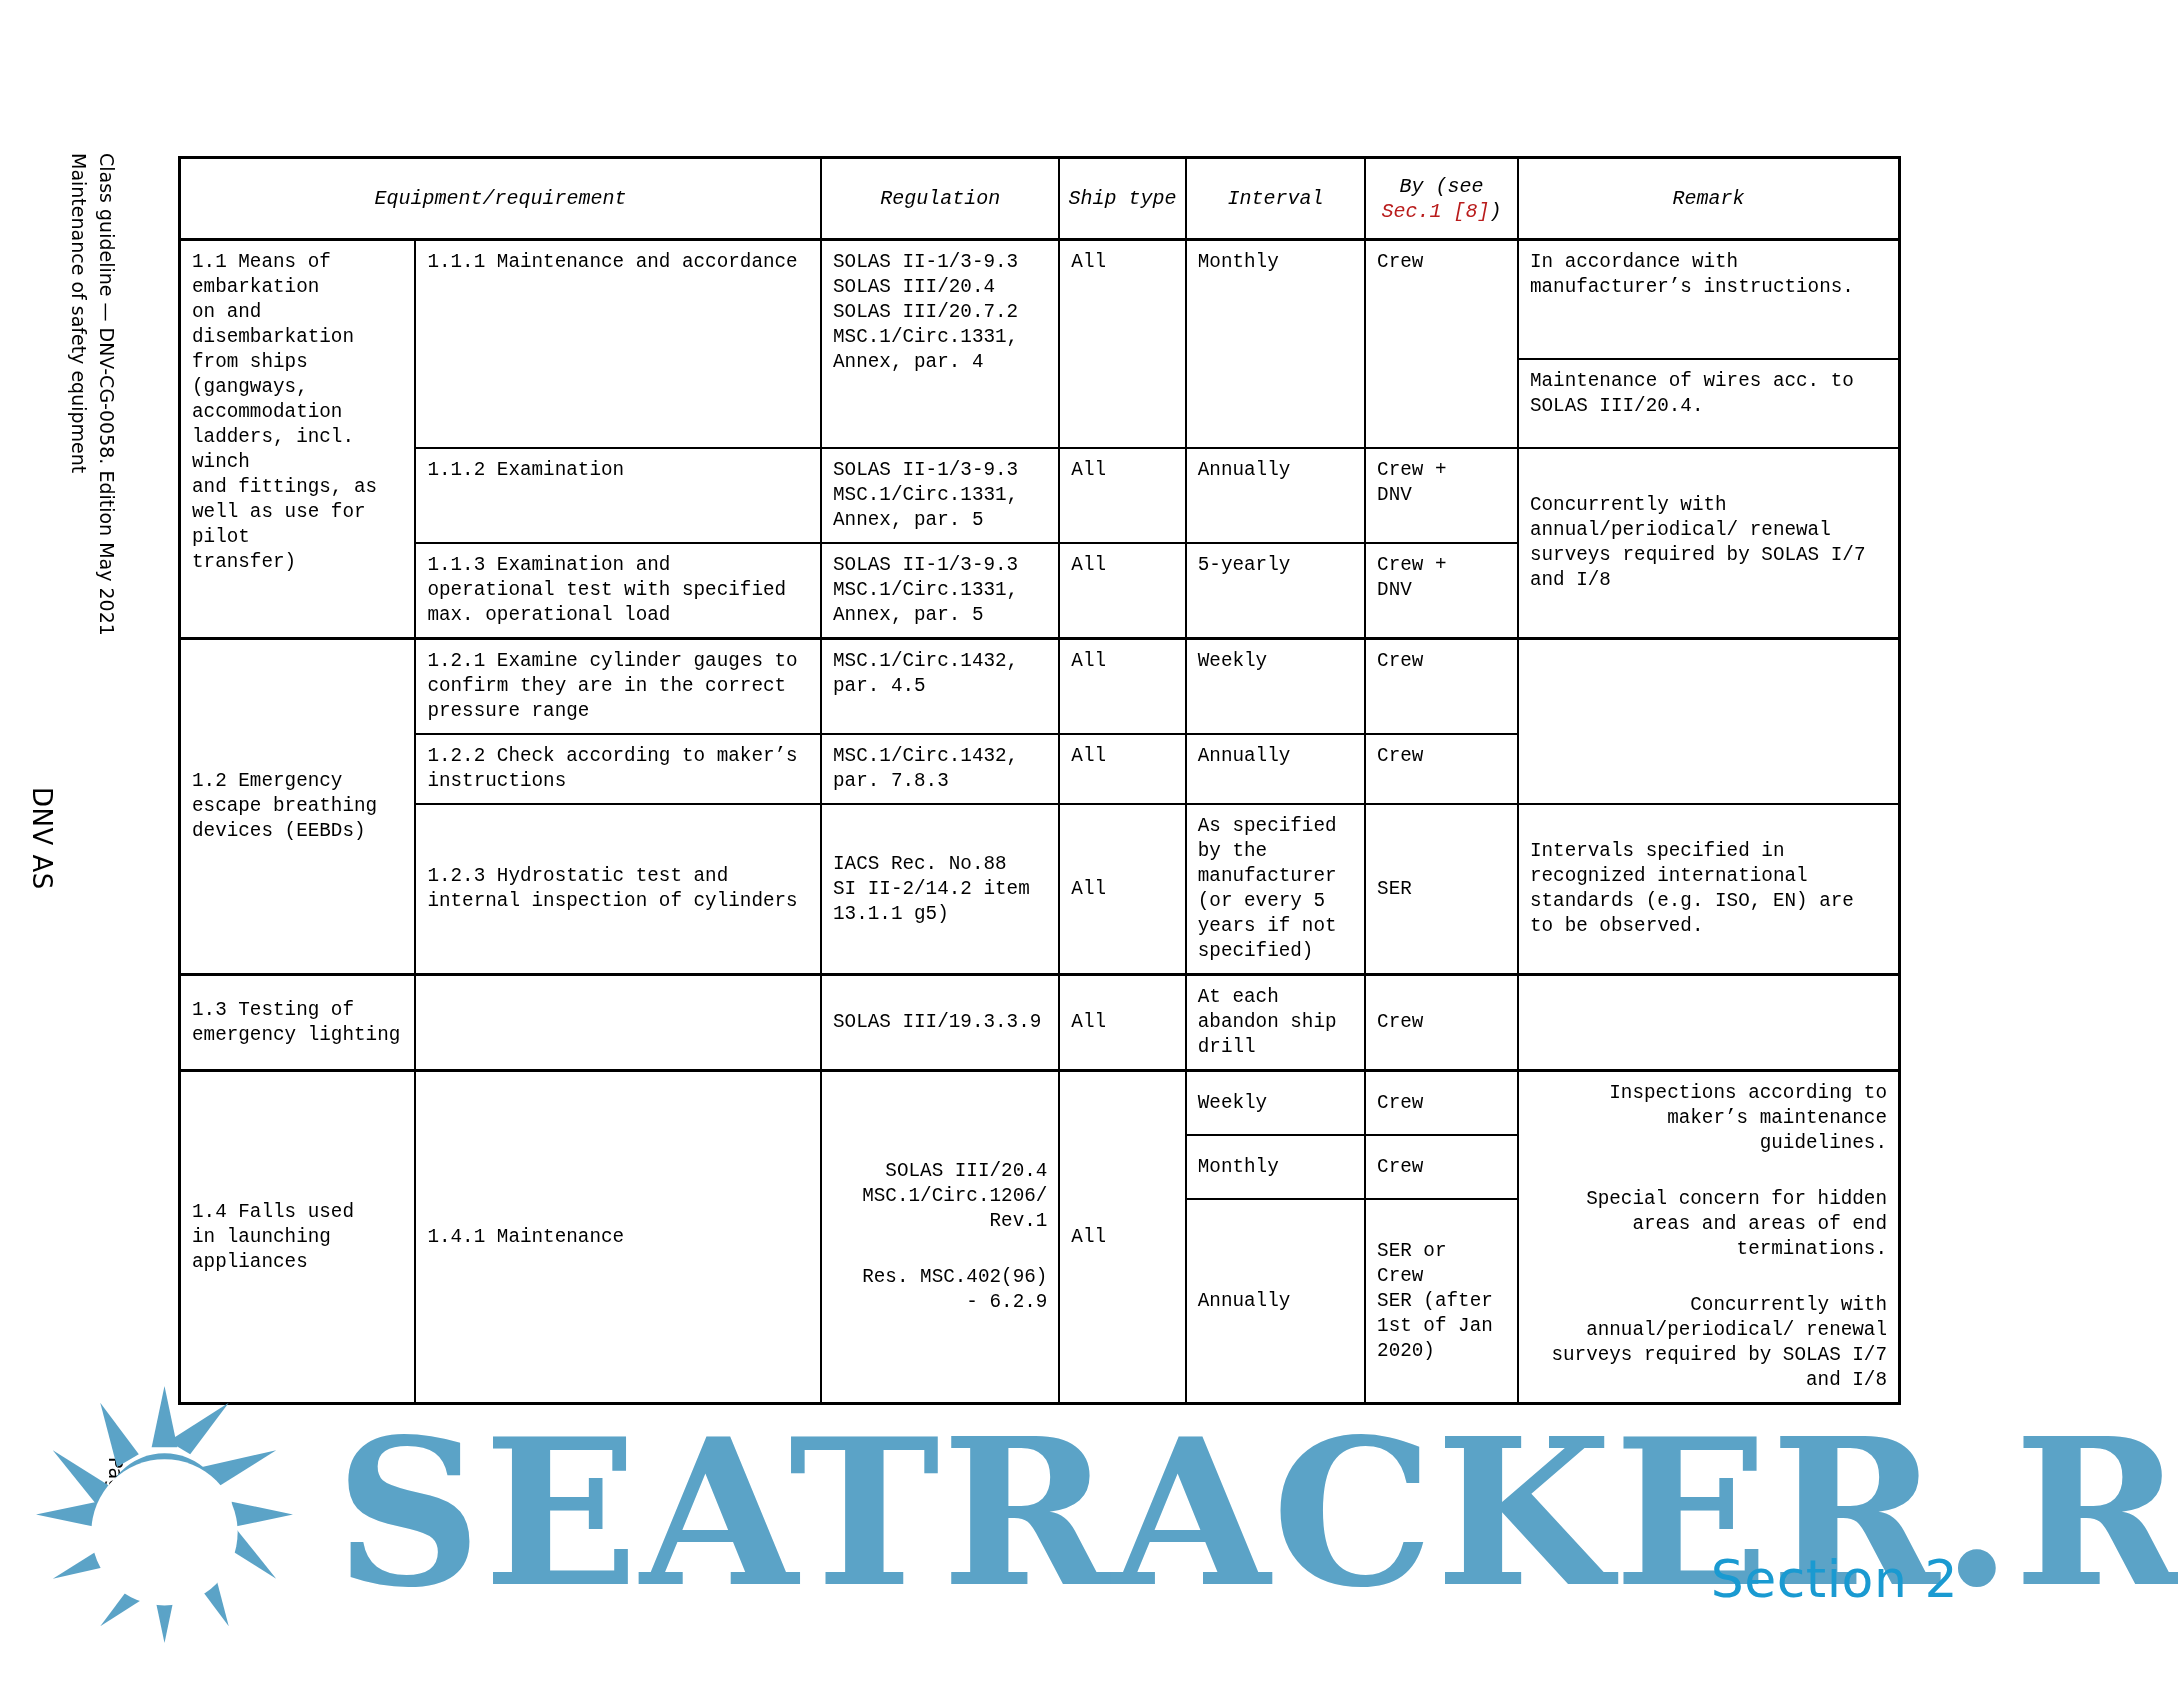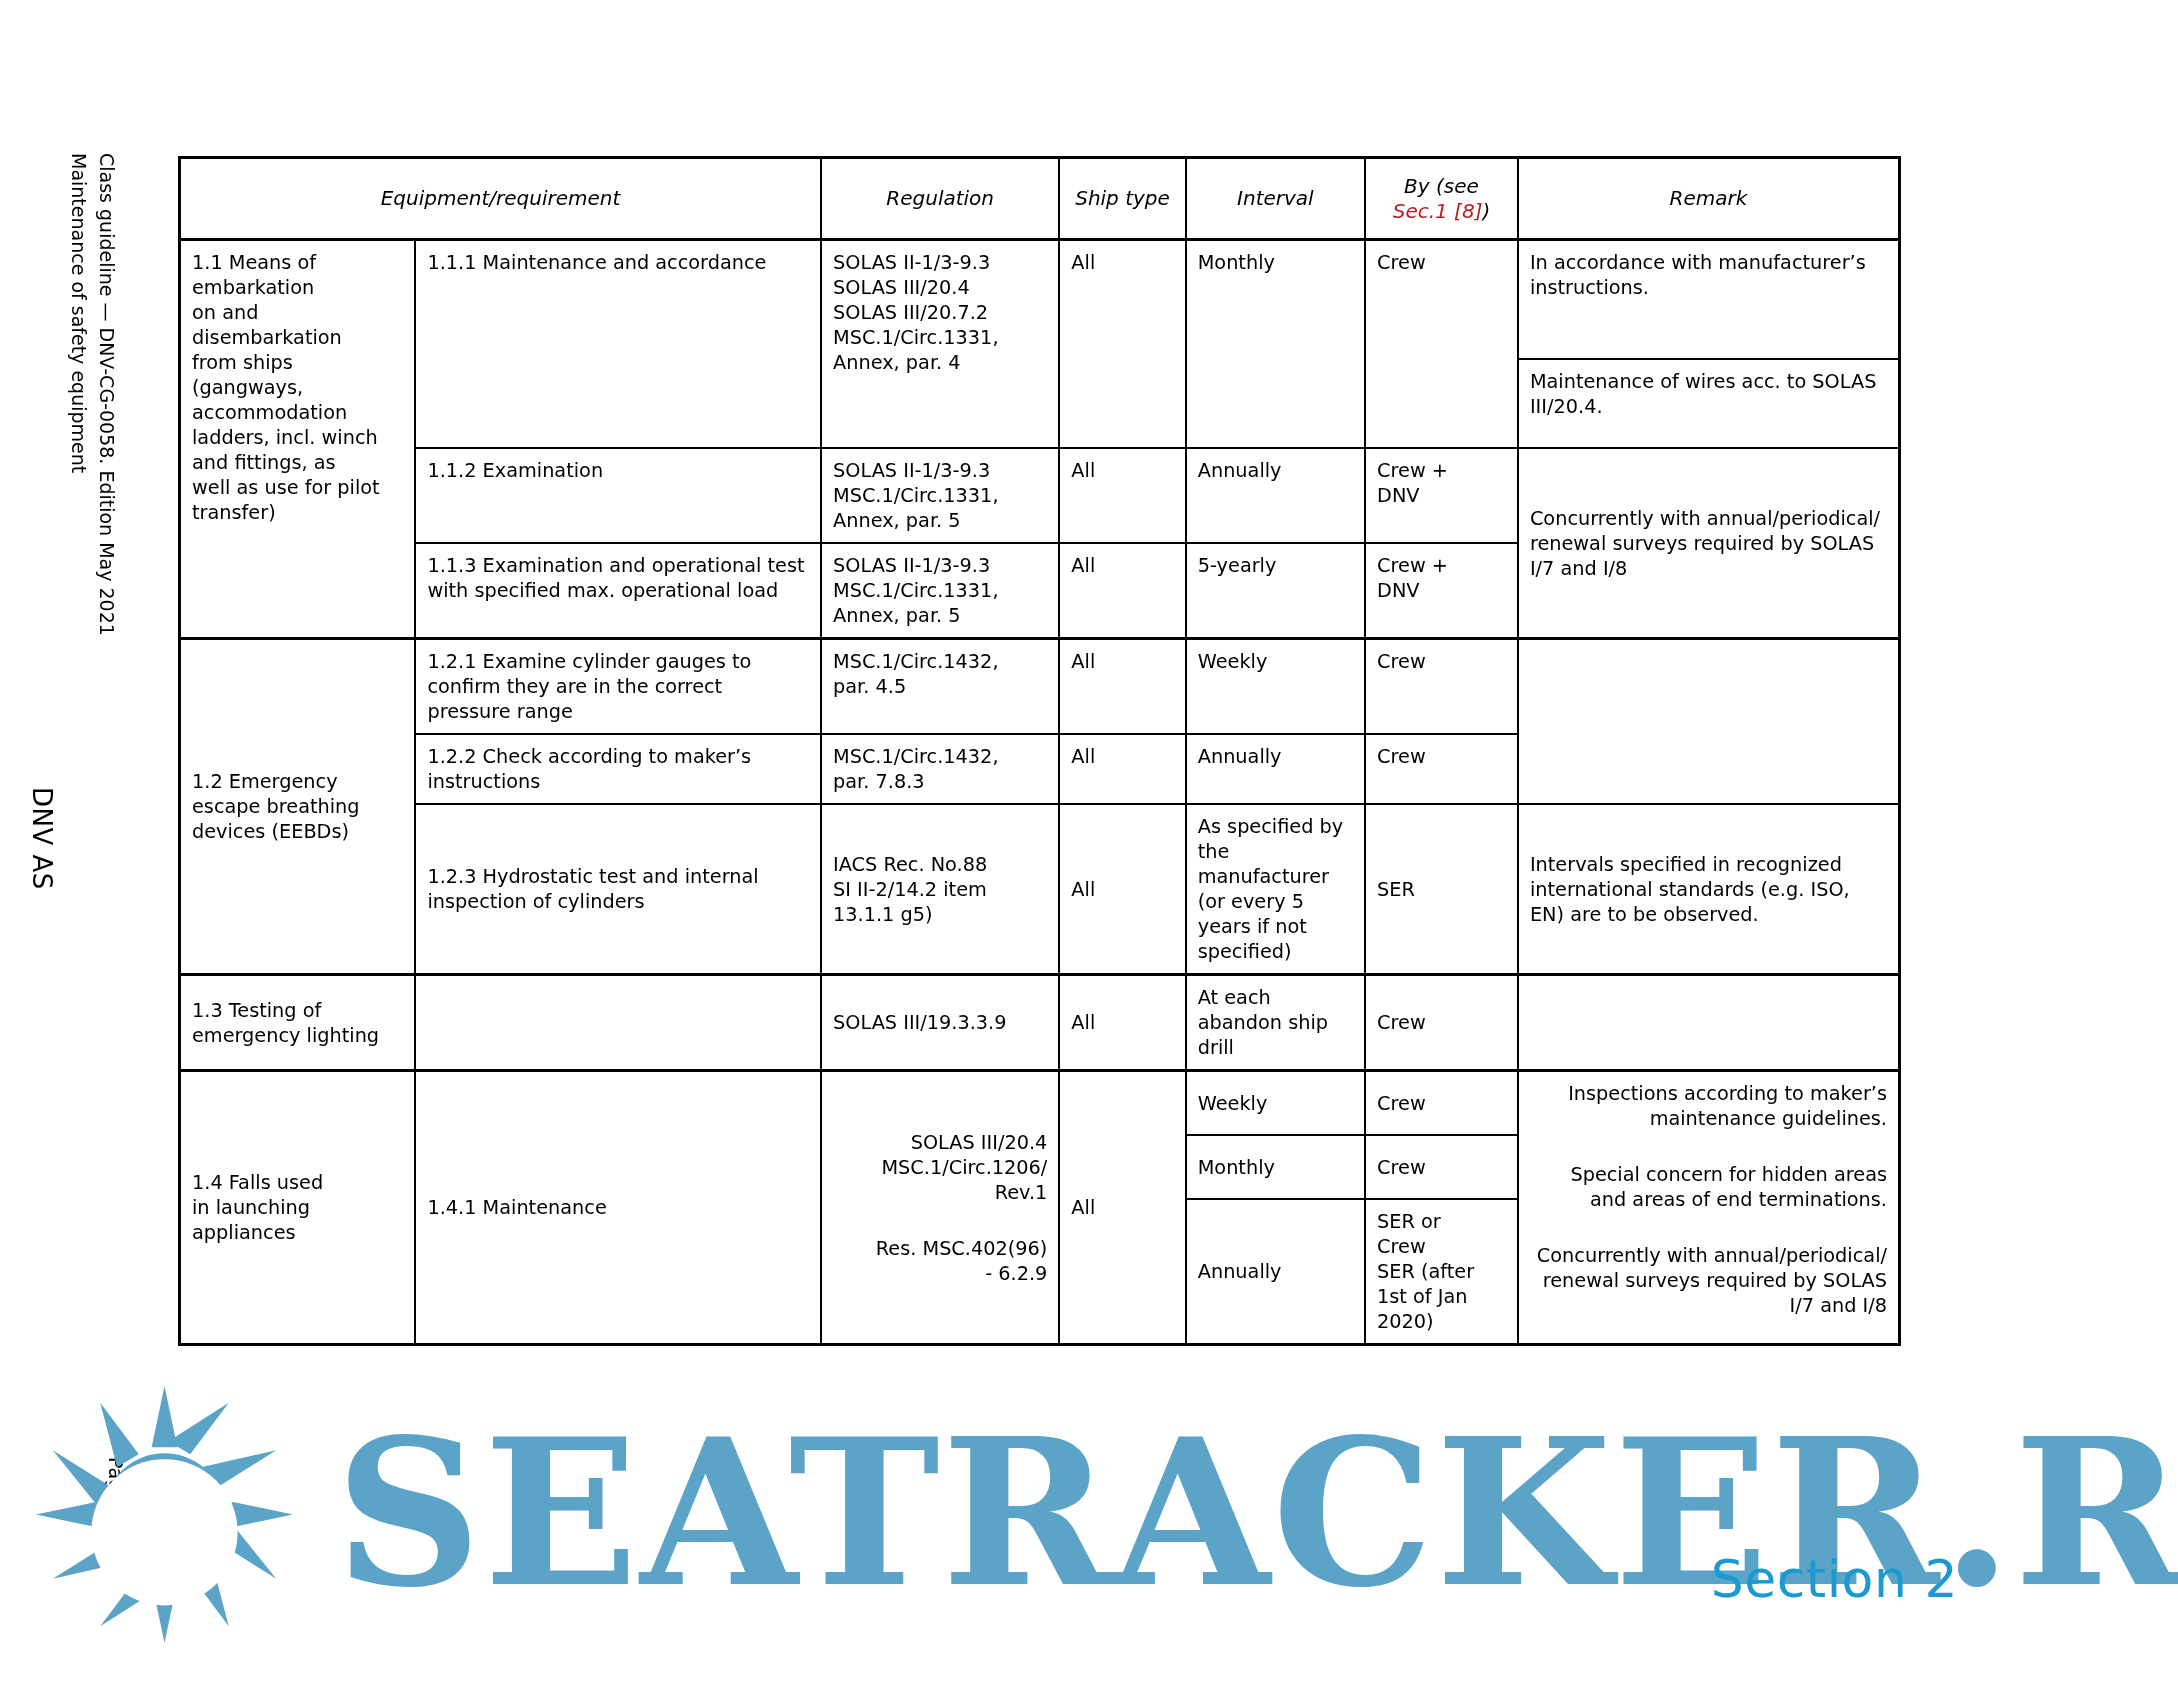--- a/index.html
+++ b/index.html
@@ -60,20 +60,21 @@
     position: absolute;
     left: 178px;
     top: 156px;
     width: 1723px;
   }
   table.main {
     border-collapse: collapse;
     table-layout: fixed;
     width: 1723px;
     background: transparent;
+    font-family: Liberation Mono, monospace;
   }
   table.main td, table.main th {
     border: 2px solid #000;
     vertical-align: top;
     padding: 9px 11px 9px 11px;
     font-size: 19.3px;
     line-height: 25px;
     font-weight: 400;
     text-align: left;
     background: transparent;

